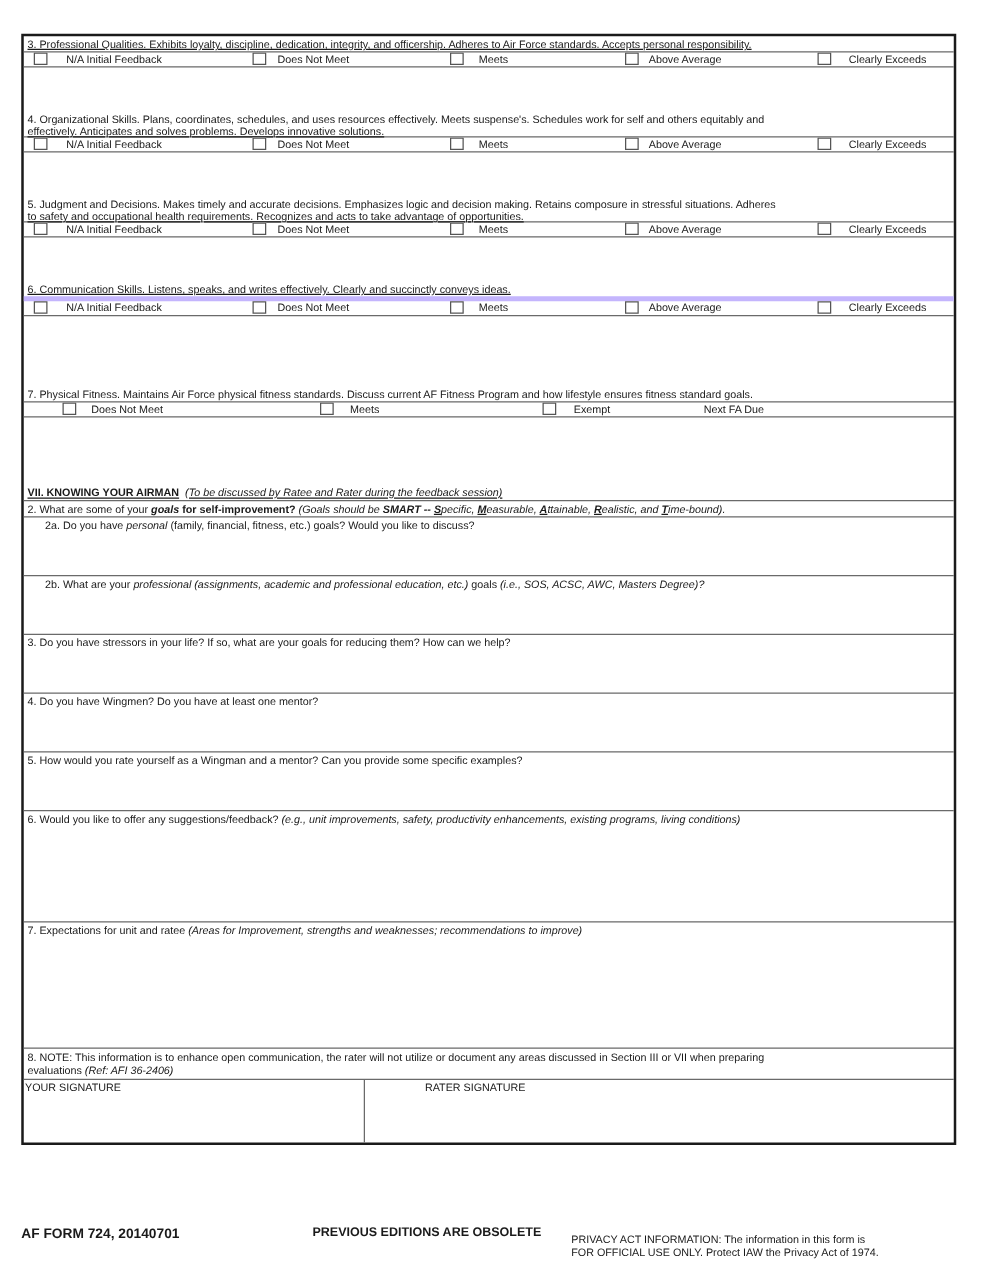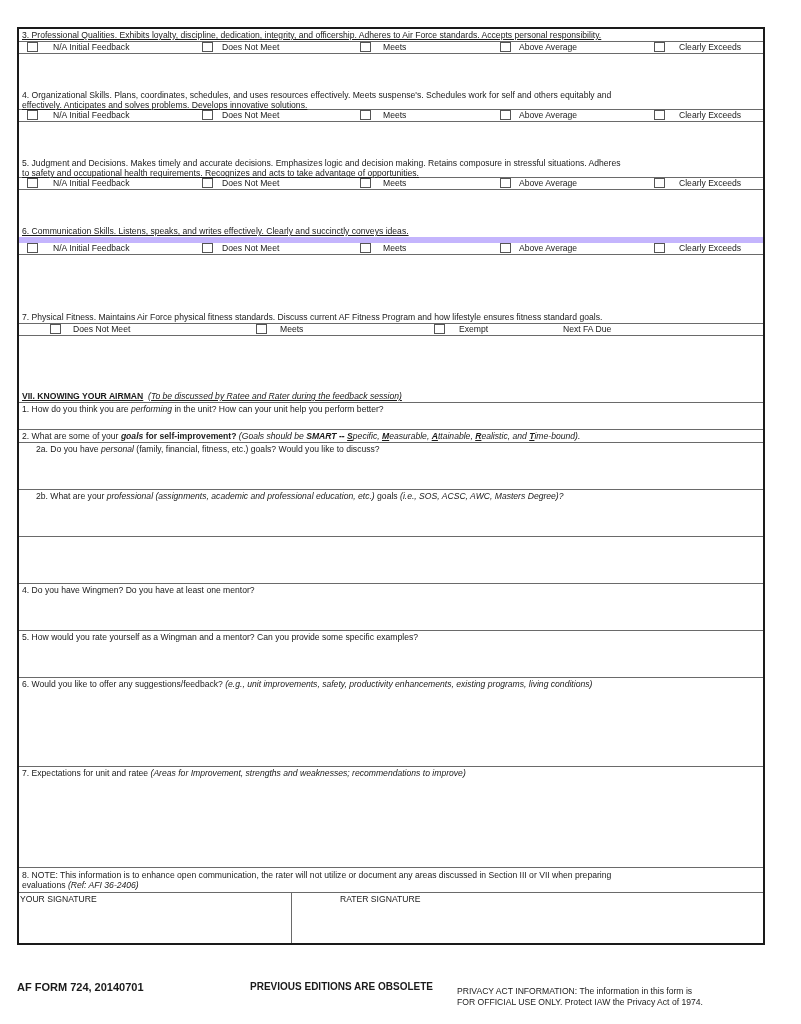--- a/index.html
+++ b/index.html
@@ -86,21 +86,21 @@
       <span class="lbl" style="left:500px">Above Average</span>
       <span class="cb-wrap" style="left:635px"><span class="cb"></span></span>
       <span class="lbl" style="left:660px">Clearly Exceeds</span>
     </div>
     <div class="row" style="height:35px">
         <textarea class="answer" style="height: 34px;"></textarea>
       </div>
   </div>
 
   <div>
-    <div class="txt ul" style="height:11px;border-bottom:6px solid #c4b5fd;">6.  Communication Skills.  Listens, speaks, and writes effectively.  Clearly and succinctly conveys ideas.</div>
+    <div class="txt ul" style="height:11px;border-bottom:4px solid #c4b5fd;">6.  Communication Skills.  Listens, speaks, and writes effectively.  Clearly and succinctly conveys ideas.</div>
     <div class="opts">
       <span class="cb-wrap" style="left:8px"><span class="cb"></span></span>
       <span class="lbl" style="left:34px">N/A Initial Feedback</span>
       <span class="cb-wrap" style="left:183px"><span class="cb"></span></span>
       <span class="lbl" style="left:203px">Does Not Meet</span>
       <span class="cb-wrap" style="left:341px"><span class="cb"></span></span>
       <span class="lbl" style="left:364px">Meets</span>
       <span class="cb-wrap" style="left:481px"><span class="cb"></span></span>
       <span class="lbl" style="left:500px">Above Average</span>
       <span class="cb-wrap" style="left:635px"><span class="cb"></span></span>
@@ -125,40 +125,37 @@
     </div>
     <div class="row" style="height:54px">
         <textarea class="answer" style="height: 53px;"></textarea>
       </div>
   </div>
 
   <div class="txt" style="height:11px;border-bottom:1px solid #6a6a6a;">
     <span class="ul" style="font-weight:bold">VII.  KNOWING YOUR AIRMAN</span>&nbsp;&nbsp;<i class="ul">(To be discussed by Ratee and Rater during the feedback session)</i>
   </div>
 
-  <div class="row" style="height:27px">
-    <div class="txt"><span>1.  How do you think you are </span><i>performing</i><span> in the unit?  How can your unit help you  perform better?</span></div>
-    <textarea class="answer" style="height: 15px;"></textarea>
-  </div>
 
   <div style="height:11px;border-bottom:1px solid #6a6a6a;" class="txt">
     <span>2.  What are some of your </span><b><i>goals</i></b><b> for self-improvement?</b><i> (Goals should be </i><b><i>SMART</i></b><i><b> -- </b><b class="ul">S</b><span>pecific,  </span><b class="ul">M</b><span>easurable, </span><b class="ul">A</b><span>ttainable, </span><b class="ul">R</b><span>ealistic, and </span><b class="ul">T</b><span>ime-bound).</span></i>
   </div>
 
   <div class="row" style="height:47px">
     <div class="txt" style="padding-left:17px"><span>2a.  Do you have </span><i>personal</i><span> (family, financial, fitness, etc.) goals? Would you like to discuss?</span></div>
     <textarea class="answer" style="height: 35px;"></textarea>
   </div>
 
   <div class="row" style="height:47px">
     <div class="txt" style="padding-left:17px"><span>2b.  What are your  </span><i>professional (assignments, academic and professional education, etc.)</i><span> goals </span><i>(i.e., SOS, ACSC, AWC, Masters Degree)?</i></div>
     <textarea class="answer" style="height: 35px;"></textarea>
   </div>
 
   <div class="row" style="height:47px">
+    <div class="txt">3.  Do you have stressors in your life?  If so, what are your goals for reducing them?  How can we help?</div>
     <textarea class="answer" style="height: 35px;"></textarea>
   </div>
 
   <div class="row" style="height:47px">
     <div class="txt">4.  Do you have Wingmen?  Do you have at least one mentor?</div>
     <textarea class="answer" style="height: 35px;"></textarea>
   </div>
 
   <div class="row" style="height:47px">
     <div class="txt">5.  How would you rate yourself as a  Wingman and a  mentor? Can you provide some specific examples?</div>

